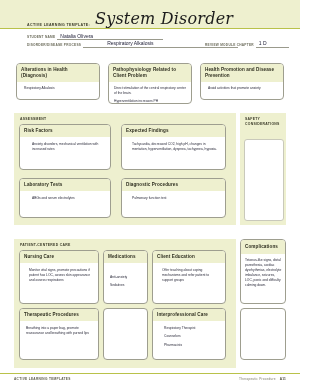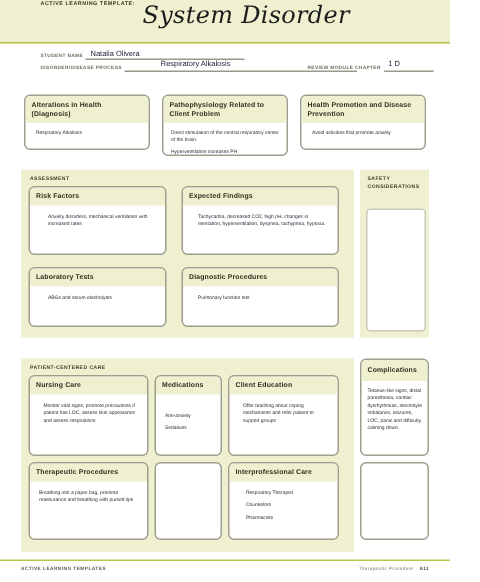--- a/index.html
+++ b/index.html
@@ -15,21 +15,21 @@
     overflow: hidden;
     position: relative;
   }
 
   
   .banner {
     background: #eef0cf;
     height: 28px;
     position: relative;
     display: flex;
-    align-items: flex-start;
+    align-items: flex-end;
     border-bottom: 1.2px solid #b9c24a;
   }
   .banner-label {
     font-size: 3.6px;
     letter-spacing: 0.35px;
     font-weight: bold;
     color: #3a3a28;
     margin-left: 27px;
     text-transform: uppercase;
     padding-bottom: 1px;

